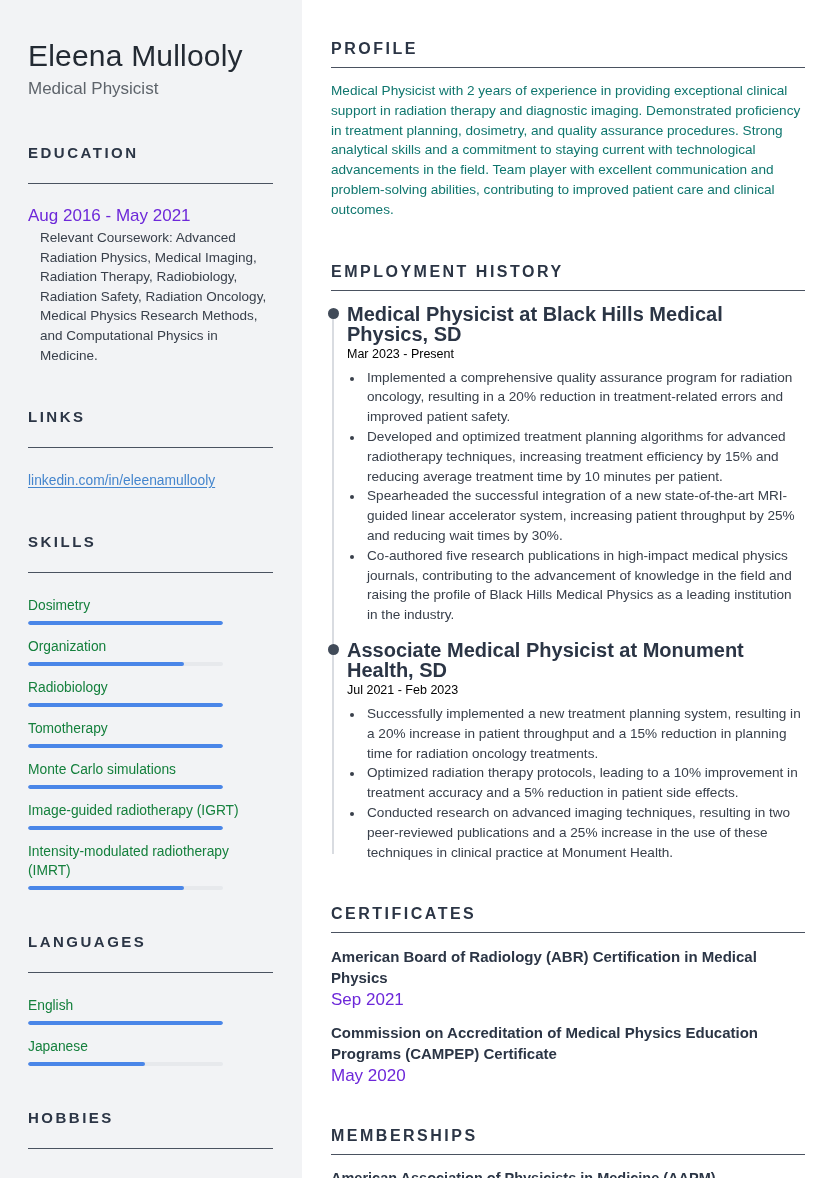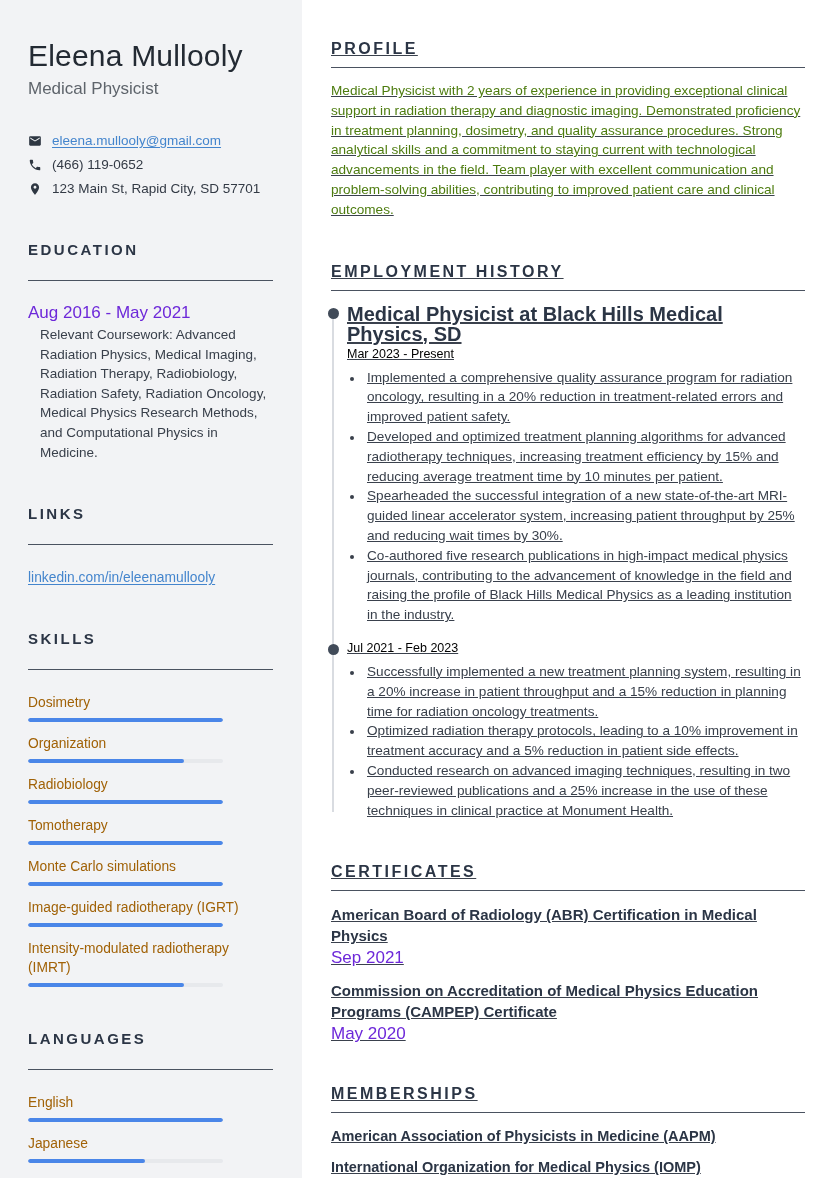--- a/index.html
+++ b/index.html
@@ -31,29 +31,29 @@
     font-weight:bold; color:#2b3545; letter-spacing:2.5px;
     border-bottom:1.5px solid #4a5260;
   }
   .side-heading { font-size:15px; line-height:20px; padding-bottom:20px; margin-bottom:23px; }
 
   .edu-degree { font-size:15px; line-height:21.5px; font-weight:bold; color:#2b3545; }
   .date { font-size:17px; line-height:17px; color:#6d28d9; margin-top:3px; }
   .edu-desc { font-size:13.5px; line-height:19.6px; color:#39404b; margin-top:4px;margin-left:12px; }
 
   .skill { margin-bottom:12px; }
-  .skill-label { font-size:13.8px; line-height:19px; color:#a16207; }
+  .skill-label { font-size:13.8px; line-height:19px; color:#15803d; }
   .bar-track { width:195px; height:4px; border-radius:2px; background:#e7e9ec; margin-top:6px; overflow:hidden; }
   .bar-fill { height:100%; border-radius:2px; background:#4a86e8; }
 
   
-  .main { flex:1 1 auto; padding:38px 28px 0 29px;text-decoration:underline; }
+  .main { flex:1 1 auto; padding:38px 28px 0 29px; }
   .main-heading { font-size:16px; line-height:21px; padding-bottom:8px; margin-bottom:13px; }
   .main-section { margin-bottom:41px; }
-  .body-text { font-size:13.6px; line-height:19.8px; color:#4d7c0f; }
+  .body-text { font-size:13.6px; line-height:19.8px; color:#0f766e; }
 
   .jobs { position:relative; padding-left:16px; }
   .timeline-line { position:absolute; left:1px; top:6px; bottom:8px; width:2px; background:#d9dce1; }
   .job { position:relative; margin-bottom:15px; }
   .job:last-child { margin-bottom:0; }
   .job-dot { position:absolute; left:-19.5px; top:4px; width:11px; height:11px; border-radius:50%; background:#414b59; }
   .job-title { font-size:20px; line-height:20px; font-weight:bold; color:#2b3545; }
   .job-date { font-size:12.5px; line-height:17px; color:#000000; margin-top:2px; }
   ul.bullets { margin:5px 0 0 0; padding-left:17px; list-style:disc; }
   ul.bullets li { font-size:13.6px; line-height:19.8px; color:#39404b; padding-left:3px; }
@@ -68,40 +68,20 @@
 </style>
 </head>
 <body>
 
 <div class="page">
 
   <aside class="sidebar">
     <div class="name">Eleena Mullooly</div>
     <div class="job-subtitle">Medical Physicist</div>
 
-    <div class="contact">
-      <div class="contact-row">
-        <svg viewBox="0 0 24 24">
-            <path d="M20 4H4c-1.1 0-2 .9-2 2v12c0 1.1.9 2 2 2h16c1.1 0 2-.9 2-2V6c0-1.1-.9-2-2-2zm0 4l-8 5-8-5V6l8 5 8-5v2z"></path>
-          </svg>
-        <a class="link" href="#">eleena.mullooly@gmail.com</a>
-      </div>
-      <div class="contact-row">
-        <svg viewBox="0 0 24 24">
-            <path d="M6.62 10.79c1.44 2.83 3.76 5.14 6.59 6.59l2.2-2.2c.27-.27.67-.36 1.02-.24 1.12.37 2.33.57 3.57.57.55 0 1 .45 1 1V20c0 .55-.45 1-1 1-9.39 0-17-7.61-17-17 0-.55.45-1 1-1h3.5c.55 0 1 .45 1 1 0 1.25.2 2.45.57 3.57.11.35.03.74-.25 1.02l-2.2 2.2z"></path>
-          </svg>
-        <span>(466) 119-0652</span>
-      </div>
-      <div class="contact-row">
-        <svg viewBox="0 0 24 24">
-            <path d="M12 2C8.13 2 5 5.13 5 9c0 5.25 7 13 7 13s7-7.75 7-13c0-3.87-3.13-7-7-7zm0 9.5c-1.38 0-2.5-1.12-2.5-2.5s1.12-2.5 2.5-2.5 2.5 1.12 2.5 2.5-1.12 2.5-2.5 2.5z"></path>
-          </svg>
-        <span>123 Main St, Rapid City, SD 57701</span>
-      </div>
-    </div>
 
     <section class="side-section">
       <div class="side-heading">EDUCATION</div>
       <div class="date">Aug 2016 - May 2021</div>
       <div class="edu-desc">Relevant Coursework: Advanced Radiation Physics, Medical Imaging, Radiation Therapy, Radiobiology, Radiation Safety, Radiation Oncology, Medical Physics Research Methods, and Computational Physics in Medicine.</div>
     </section>
 
     <section class="side-section">
       <div class="side-heading">LINKS</div>
       <div>
@@ -216,20 +196,21 @@
                 <li>Developed and optimized treatment planning algorithms for advanced radiotherapy techniques, increasing treatment efficiency by 15% and reducing average treatment time by 10 minutes per patient.</li>
 
                 <li>Spearheaded the successful integration of a new state-of-the-art MRI-guided linear accelerator system, increasing patient throughput by 25% and reducing wait times by 30%.</li>
 
                 <li>Co-authored five research publications in high-impact medical physics journals, contributing to the advancement of knowledge in the field and raising the profile of Black Hills Medical Physics as a leading institution in the industry.</li>
               </ul>
           </div>
 
           <div class="job">
             <span class="job-dot"></span>
+            <div class="job-title">Associate Medical Physicist at Monument Health, SD</div>
             <div class="job-date">Jul 2021 - Feb 2023</div>
             <ul class="bullets">
 
                 <li>Successfully implemented a new treatment planning system, resulting in a 20% increase in patient throughput and a 15% reduction in planning time for radiation oncology treatments.</li>
 
                 <li>Optimized radiation therapy protocols, leading to a 10% improvement in treatment accuracy and a 5% reduction in patient side effects.</li>
 
                 <li>Conducted research on advanced imaging techniques, resulting in two peer-reviewed publications and a 25% increase in the use of these techniques in clinical practice at Monument Health.</li>
               </ul>
           </div>

